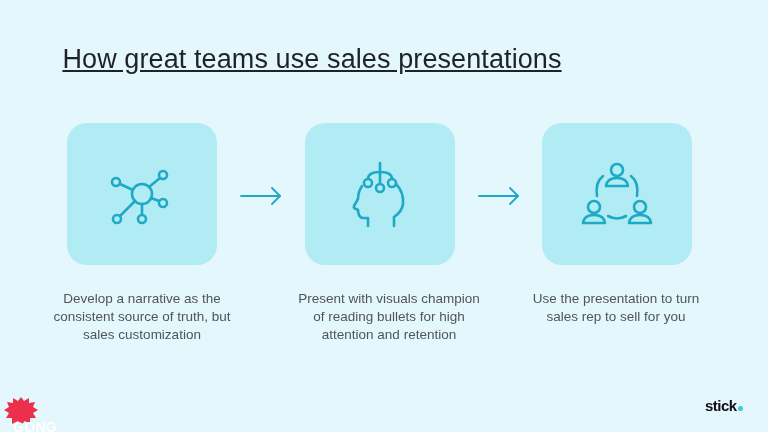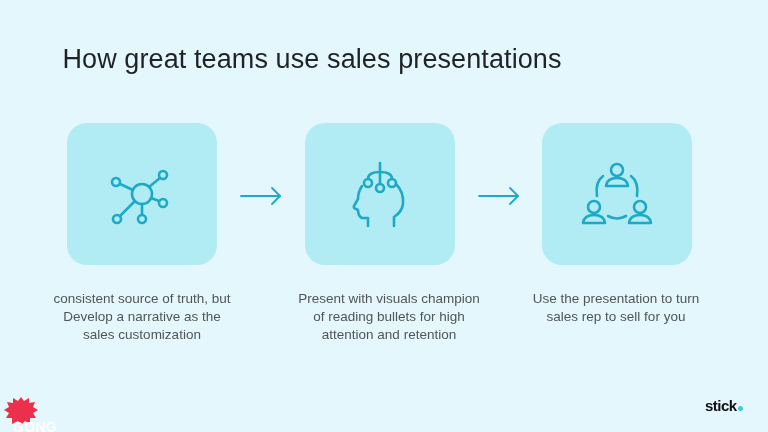--- a/index.html
+++ b/index.html
@@ -5,21 +5,21 @@
     html, body { margin: 0; padding: 0; }
     body {
       width: 768px; height: 432px; overflow: hidden;
       background: #e4f7fc;
       position: relative;
       font-family: "Liberation Sans", sans-serif;
     }
     .title {
       position: absolute; left: 0; top: 44px; width: 624px;
       text-align: center; font-size: 27px; color: #1f2326;
-      font-weight: 400; letter-spacing: 0.1px;
+      font-weight: 400; letter-spacing: 0.1px; text-decoration: underline;
     }
     .card {
       position: absolute; top: 123px; width: 150px; height: 142px;
       background: #b1ebf3; border-radius: 20px;
       display: flex; align-items: center; justify-content: center;
     }
     .card svg { width: 80px; height: 80px; }
     .arrow {
       position: absolute; top: 186px; width: 44px; height: 20px;
     }
@@ -94,22 +94,22 @@
     <path d="M54 22 Q62 28 60 42"></path>
     <circle cx="17" cy="53" r="6"></circle>
     <path d="M6 69 Q7 61 17 61 Q27 61 28 69 Z"></path>
     <circle cx="63" cy="53" r="6"></circle>
     <path d="M52 69 Q53 61 63 61 Q73 61 74 69 Z"></path>
     <path d="M31 62 Q40 67 49 62"></path>
   </svg>
 </div>
 
 <div class="caption" style="left:37px;">
+  <div>Develop a narrative as the</div>
   <div>consistent source of truth, but</div>
-  <div>Develop a narrative as the</div>
   <div>sales customization</div>
 </div>
 <div class="caption" style="left:284px;">
   <div>Present with visuals champion</div>
   <div>of reading bullets for high</div>
   <div>attention and retention</div>
 </div>
 <div class="caption" style="left:511px;">
   <div>Use the presentation to turn</div>
   <div>sales rep to sell for you</div>

